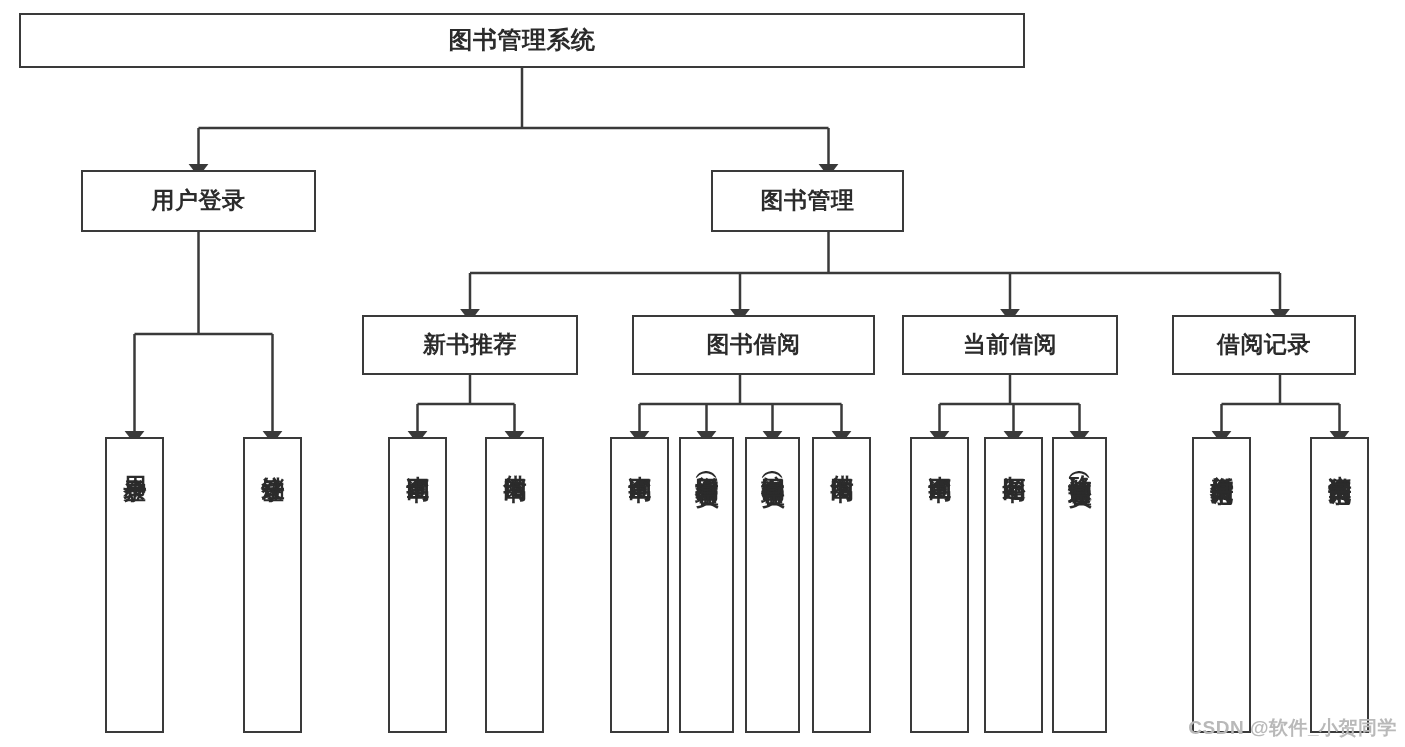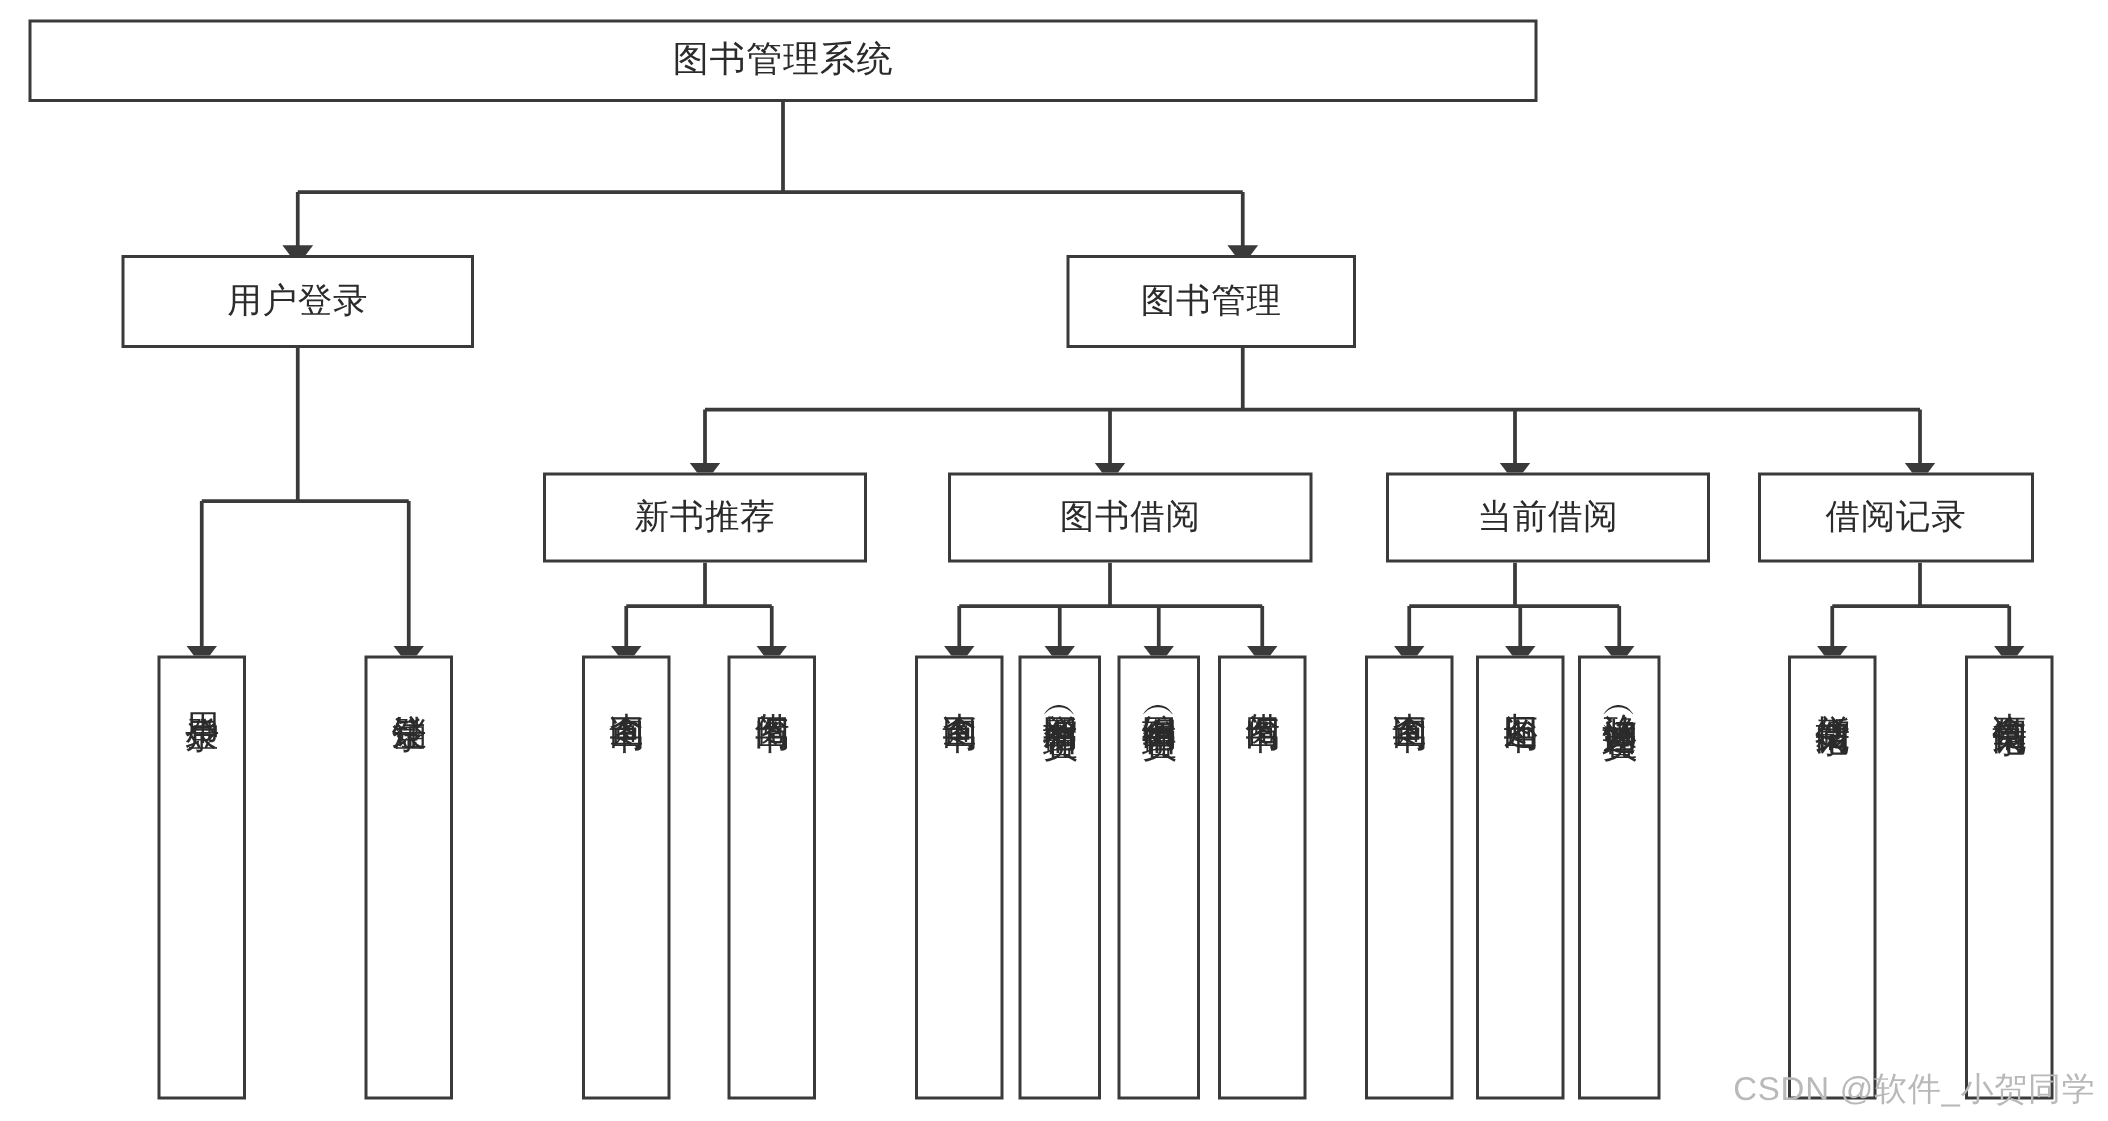--- a/index.html
+++ b/index.html
@@ -11,20 +11,21 @@
     width: 1405px;
     height: 747px;
     font-family: "Liberation Sans", "DejaVu Sans", sans-serif;
     overflow: hidden;
     position: relative;
   }
   #diagram-root {
     position: relative;
     width: 1405px;
     height: 747px;
+    font-weight: bold;
   }
   svg#tree-svg {
     position: absolute;
     left: 0;
     top: 0;
     width: 1405px;
     height: 747px;
   }
   .node-box {
     position: absolute;
@@ -60,21 +61,21 @@
     font-size: 23px;
     line-height: 1.12;
     letter-spacing: 1.5px;
     white-space: normal;
     max-height: 270px;
   }
   .watermark {
     position: absolute;
     right: 8px;
     bottom: 6px;
-    font-size: 22px;
+    font-size: 19px;
     color: #b9b9b9;
     letter-spacing: 0.5px;
     white-space: nowrap;
     pointer-events: none;
     font-family: "Liberation Sans", "DejaVu Sans", sans-serif;
   }
 </style>
 </head>
 <body>
 
@@ -133,21 +134,21 @@
   <div class="node-box horiz" style="left: 711px; top: 170px; width: 193px; height: 62px;">
     <span class="node-label">图书管理</span>
   </div>
 
   <div class="node-box horiz" style="left: 362px; top: 315px; width: 216px; height: 60px;">
     <span class="node-label">新书推荐</span>
   </div>
   <div class="node-box horiz" style="left: 632px; top: 315px; width: 243px; height: 60px;">
     <span class="node-label">图书借阅</span>
   </div>
-  <div class="node-box horiz" style="left: 902px; top: 315px; width: 216px; height: 60px; margin-left: 22px;">
+  <div class="node-box horiz" style="left: 902px; top: 315px; width: 216px; height: 60px;">
     <span class="node-label">当前借阅</span>
   </div>
   <div class="node-box horiz" style="left: 1172px; top: 315px; width: 184px; height: 60px;">
     <span class="node-label">借阅记录</span>
   </div>
 
   <div class="node-box vert" style="left: 105px; top: 437px; width: 59px; height: 296px;">
     <span class="node-label">用户登录</span>
   </div>
   <div class="node-box vert" style="left: 243px; top: 437px; width: 59px; height: 296px;">

